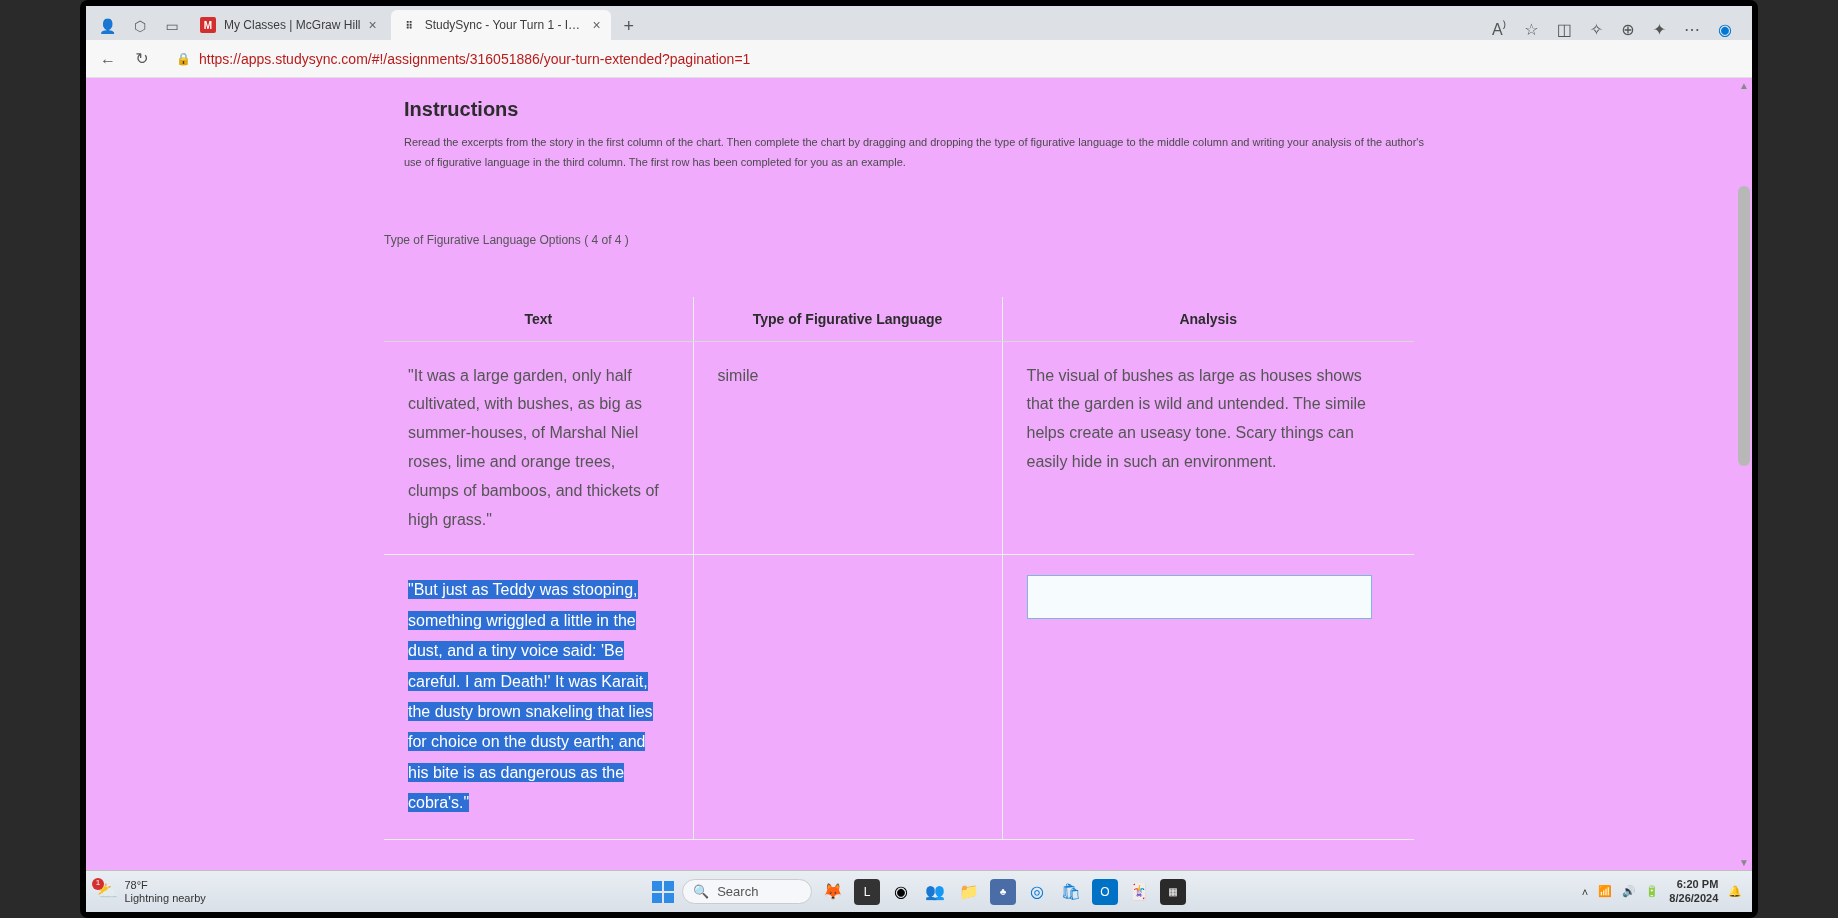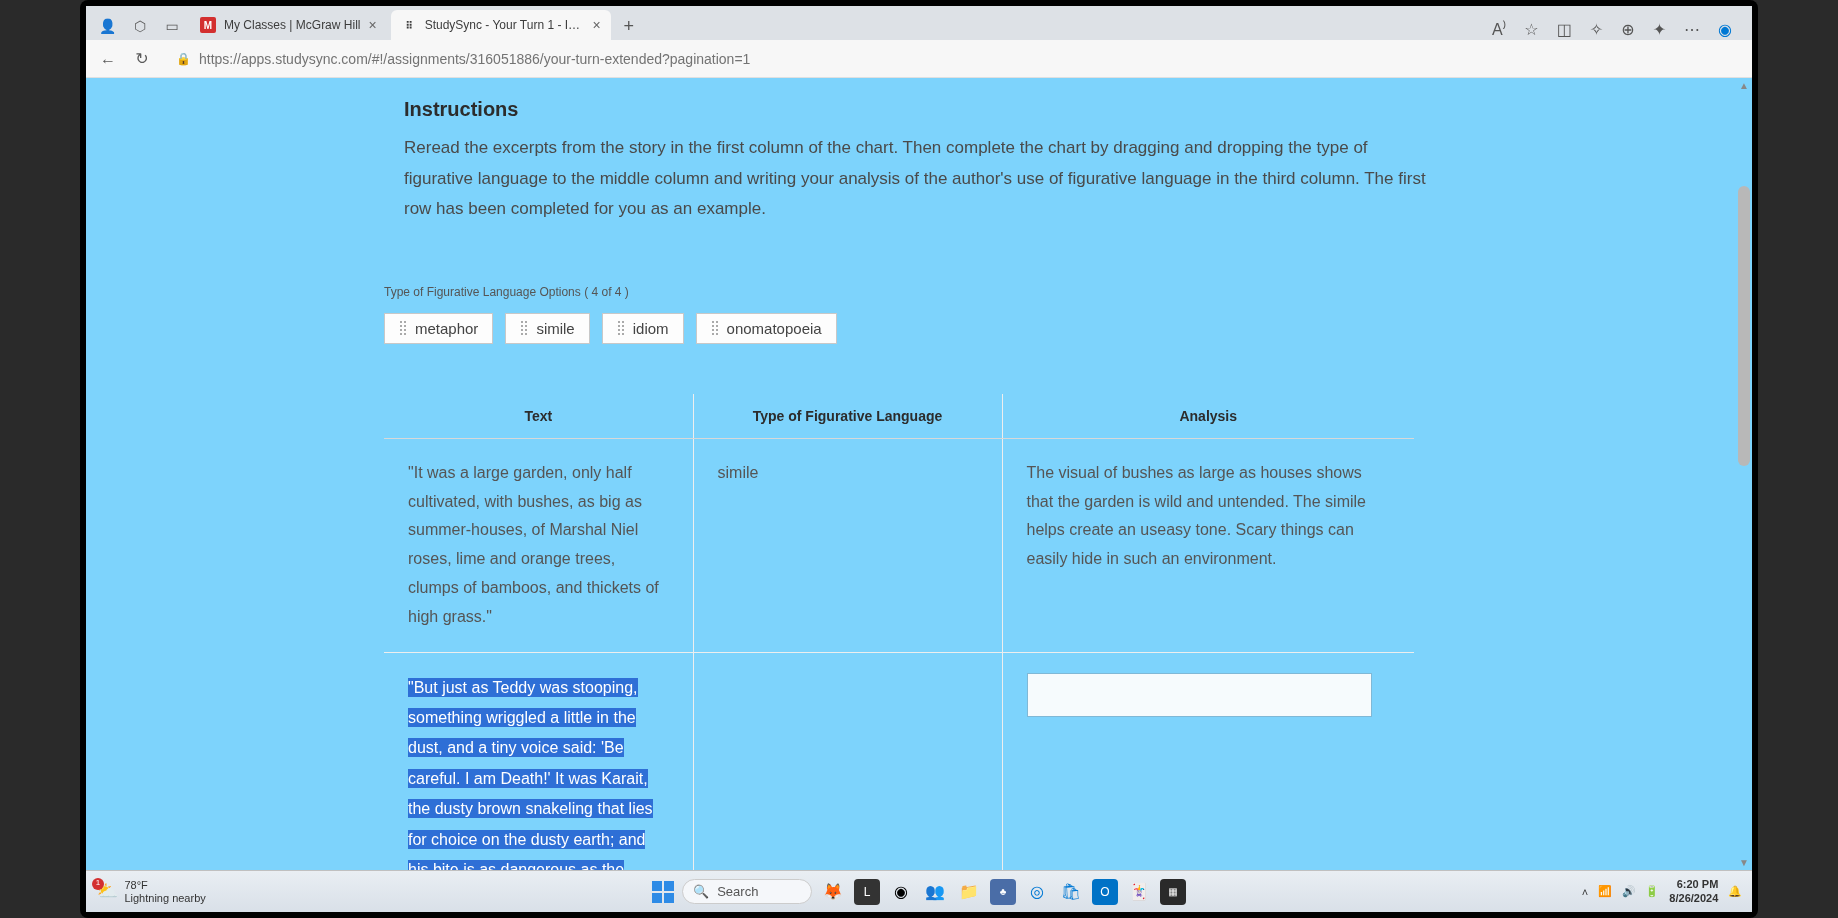--- a/index.html
+++ b/index.html
@@ -82,46 +82,46 @@
     }
     .addr-bar .nav-btn { color:#5a5a5a; font-size:16px; width:20px; text-align:center; }
     .url-box {
       flex: 0 0 auto;
       display:flex; align-items:center; gap:8px;
       font-size: 14px;
       color: #5a5a5a;
       padding: 4px 10px;
     }
     .url-box .lock { font-size:12px; color:#888;}
-    .url-box .url { color:#737373; }
+    .url-box .url { color:#b91c1c; }
     
     
     .page {
       position:absolute;
       top: 72px; left:0; right:0; bottom:40px;
-      background: #7dd3fc;
+      background: #f0abfc;
       overflow-y: auto;
     }
     .scrollbar-thumb {
       position:absolute; right:2px; top:180px; width:12px; height:280px;
       background: #b8b8b8; border-radius:6px;
     }
     .scroll-arrow-up { position:absolute; right:3px; top:74px; font-size:10px; color:#888;}
     .scroll-arrow-dn { position:absolute; right:3px; bottom:44px; font-size:10px; color:#888;}
     
     .content-wrap {
       max-width: 1150px;
       margin: 0 auto;
       padding: 20px 60px 40px 60px;
     }
     .instructions h2 {
       font-size: 20px; font-weight:600; color:#2c2c2c; margin-bottom:12px;
     }
     .instructions p {
-      font-size: 17px; line-height: 1.8; color: #4a4a4a;
+      font-size: 11px; line-height: 1.8; color: #4a4a4a;
     }
     .options-label {
       margin-top: 60px;
       font-size: 12px;
       color: #555;
       margin-bottom: 14px;
       margin-left: -20px;
     }
     .options {
       display:flex; gap:12px; margin-left:-20px;
@@ -256,38 +256,20 @@
     </div>
 
     <div class="page">
       <div class="content-wrap">
         <div class="instructions">
           <h2>Instructions</h2>
           <p>Reread the excerpts from the story in the first column of the chart. Then complete the chart by dragging and dropping the type of figurative language to the middle column and writing your analysis of the author's use of figurative language in the third column. The first row has been completed for you as an example.</p>
         </div>
 
         <div class="options-label">Type of Figurative Language Options ( 4 of 4 )</div>
-        <div class="options">
-          <div class="chip">
-              <span class="grip"></span>
-              <span>metaphor</span>
-            </div>
-          <div class="chip">
-              <span class="grip"></span>
-              <span>simile</span>
-            </div>
-          <div class="chip">
-              <span class="grip"></span>
-              <span>idiom</span>
-            </div>
-          <div class="chip">
-              <span class="grip"></span>
-              <span>onomatopoeia</span>
-            </div>
-        </div>
 
         <table class="chart">
           <thead>
             <tr>
               <th class="col-text">Text</th>
               <th class="col-type">Type of Figurative Language</th>
               <th class="col-analysis">Analysis</th>
             </tr>
           </thead>
           <tbody>

